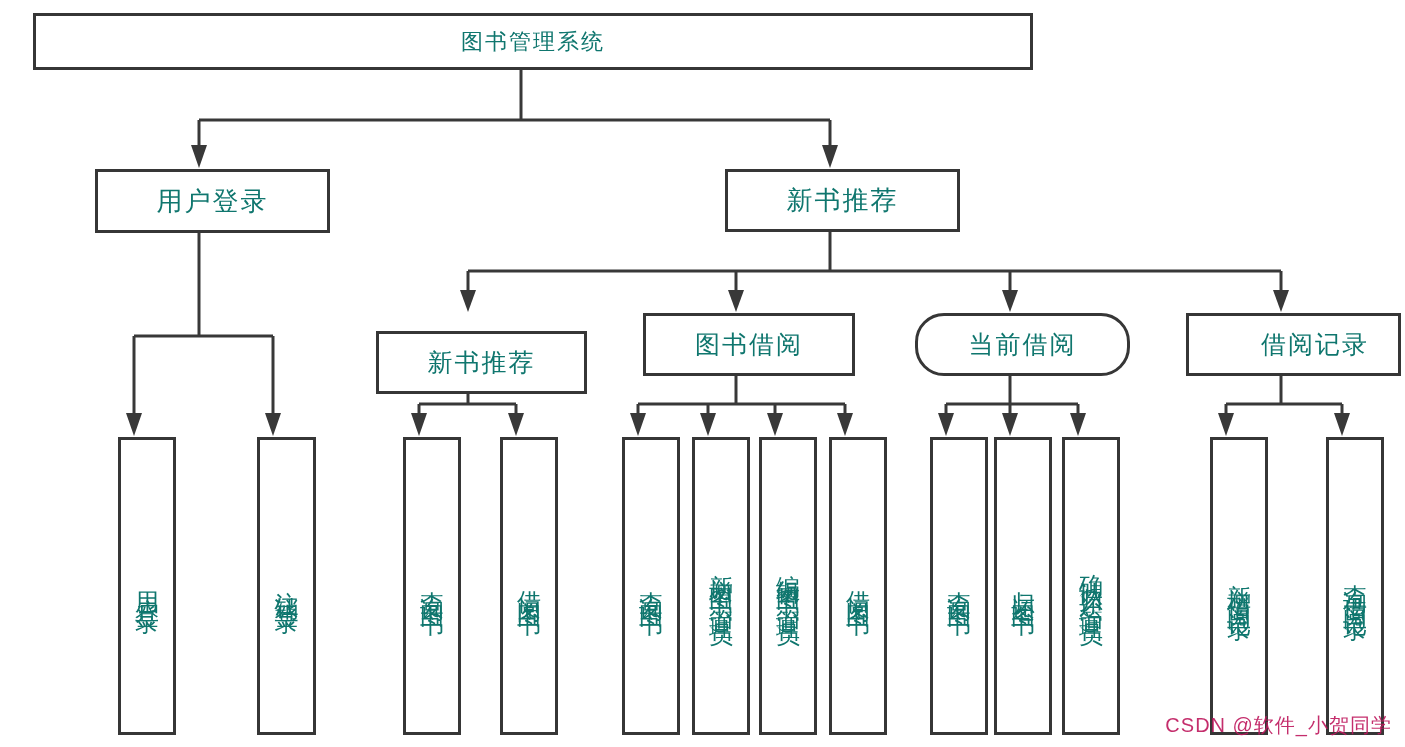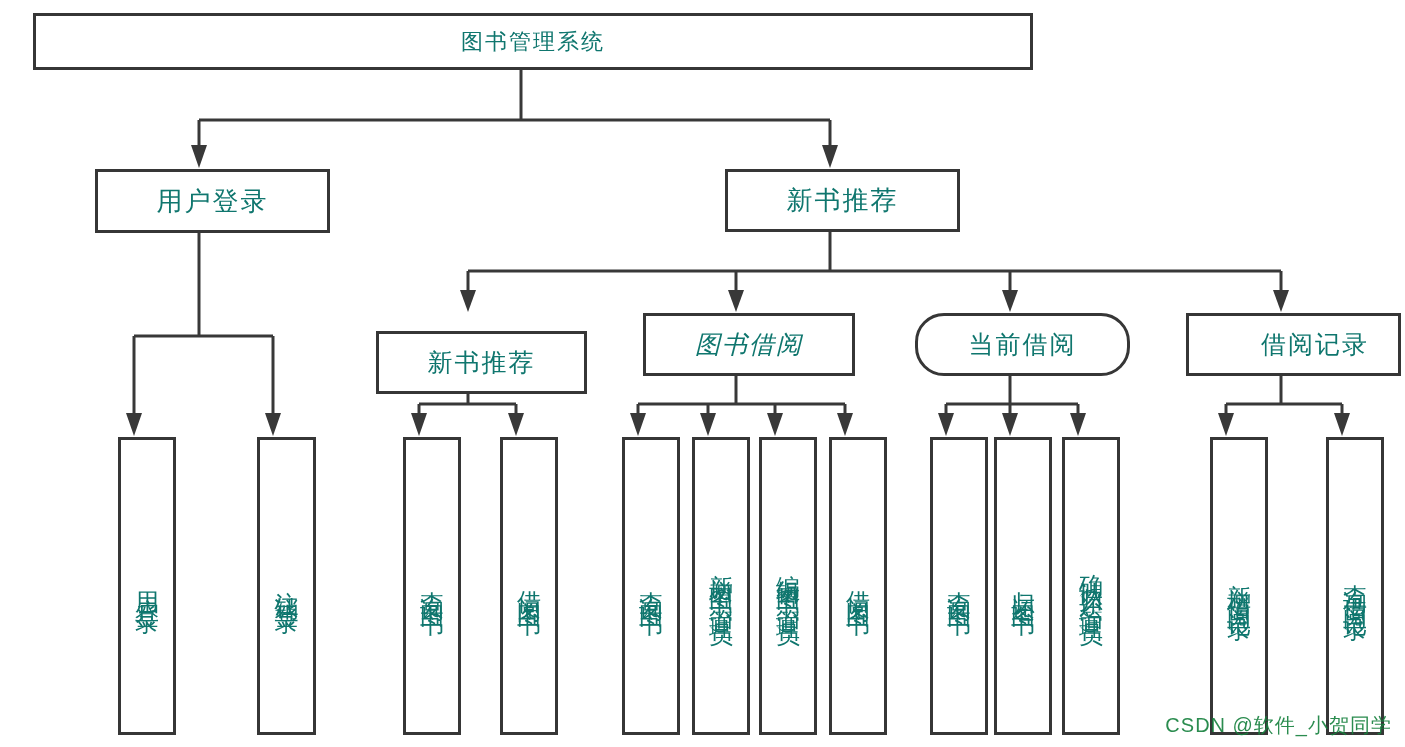--- a/index.html
+++ b/index.html
@@ -37,21 +37,21 @@
     font-size: 24px;
     letter-spacing: 7px;
     line-height: 1;
   }
   .watermark {
     position: absolute;
     right: 13px;
     bottom: 8px;
     font-size: 20px;
     letter-spacing: 1px;
-    color: #15803d;
+    color: #be185d;
     opacity: 0.9;
     white-space: nowrap;
   }
 </style>
 </head>
 <body>
 
 <div class="canvas">
 
   <svg class="connectors" width="1405" height="747" viewBox="0 0 1405 747" xmlns="http://www.w3.org/2000/svg">
@@ -117,21 +117,21 @@
       <polygon points="1334,413 1350,413 1342,436"></polygon>
     </g>
   </svg>
 
   <div class="node root" style="left:20px; top:13px; width:1000px; height:57px;">图书管理系统</div>
 
   <div class="node lvl2" style="left:82px; top:169px; width:235px; height:64px;">用户登录</div>
   <div class="node lvl2" style="left:712px; top:169px; width:235px; height:63px;">新书推荐</div>
 
   <div class="node lvl3" style="left:363px; top:331px; width:211px; height:63px;">新书推荐</div>
-  <div class="node lvl3" style="left:630px; top:313px; width:212px; height:63px;font-style:italic;">图书借阅</div>
+  <div class="node lvl3" style="left:630px; top:313px; width:212px; height:63px;">图书借阅</div>
   <div class="node lvl3" style="left:902px; top:313px; width:215px; height:63px;border-radius:29px;">当前借阅</div>
   <div class="node lvl3" style="left:1173px; top:313px; width:215px; height:63px;padding-left:43px;">借阅记录</div>
 
   <div class="node leaf" style="left:105px; top:437px; width:58px; height:298px;">用户登录</div>
   <div class="node leaf" style="left:244px; top:437px; width:59px; height:298px;">注销登录</div>
 
   <div class="node leaf" style="left:390px; top:437px; width:58px; height:298px;">查询图书</div>
   <div class="node leaf" style="left:487px; top:437px; width:58px; height:298px;">借阅图书</div>
 
   <div class="node leaf" style="left:609px; top:437px; width:58px; height:298px;">查询图书</div>

